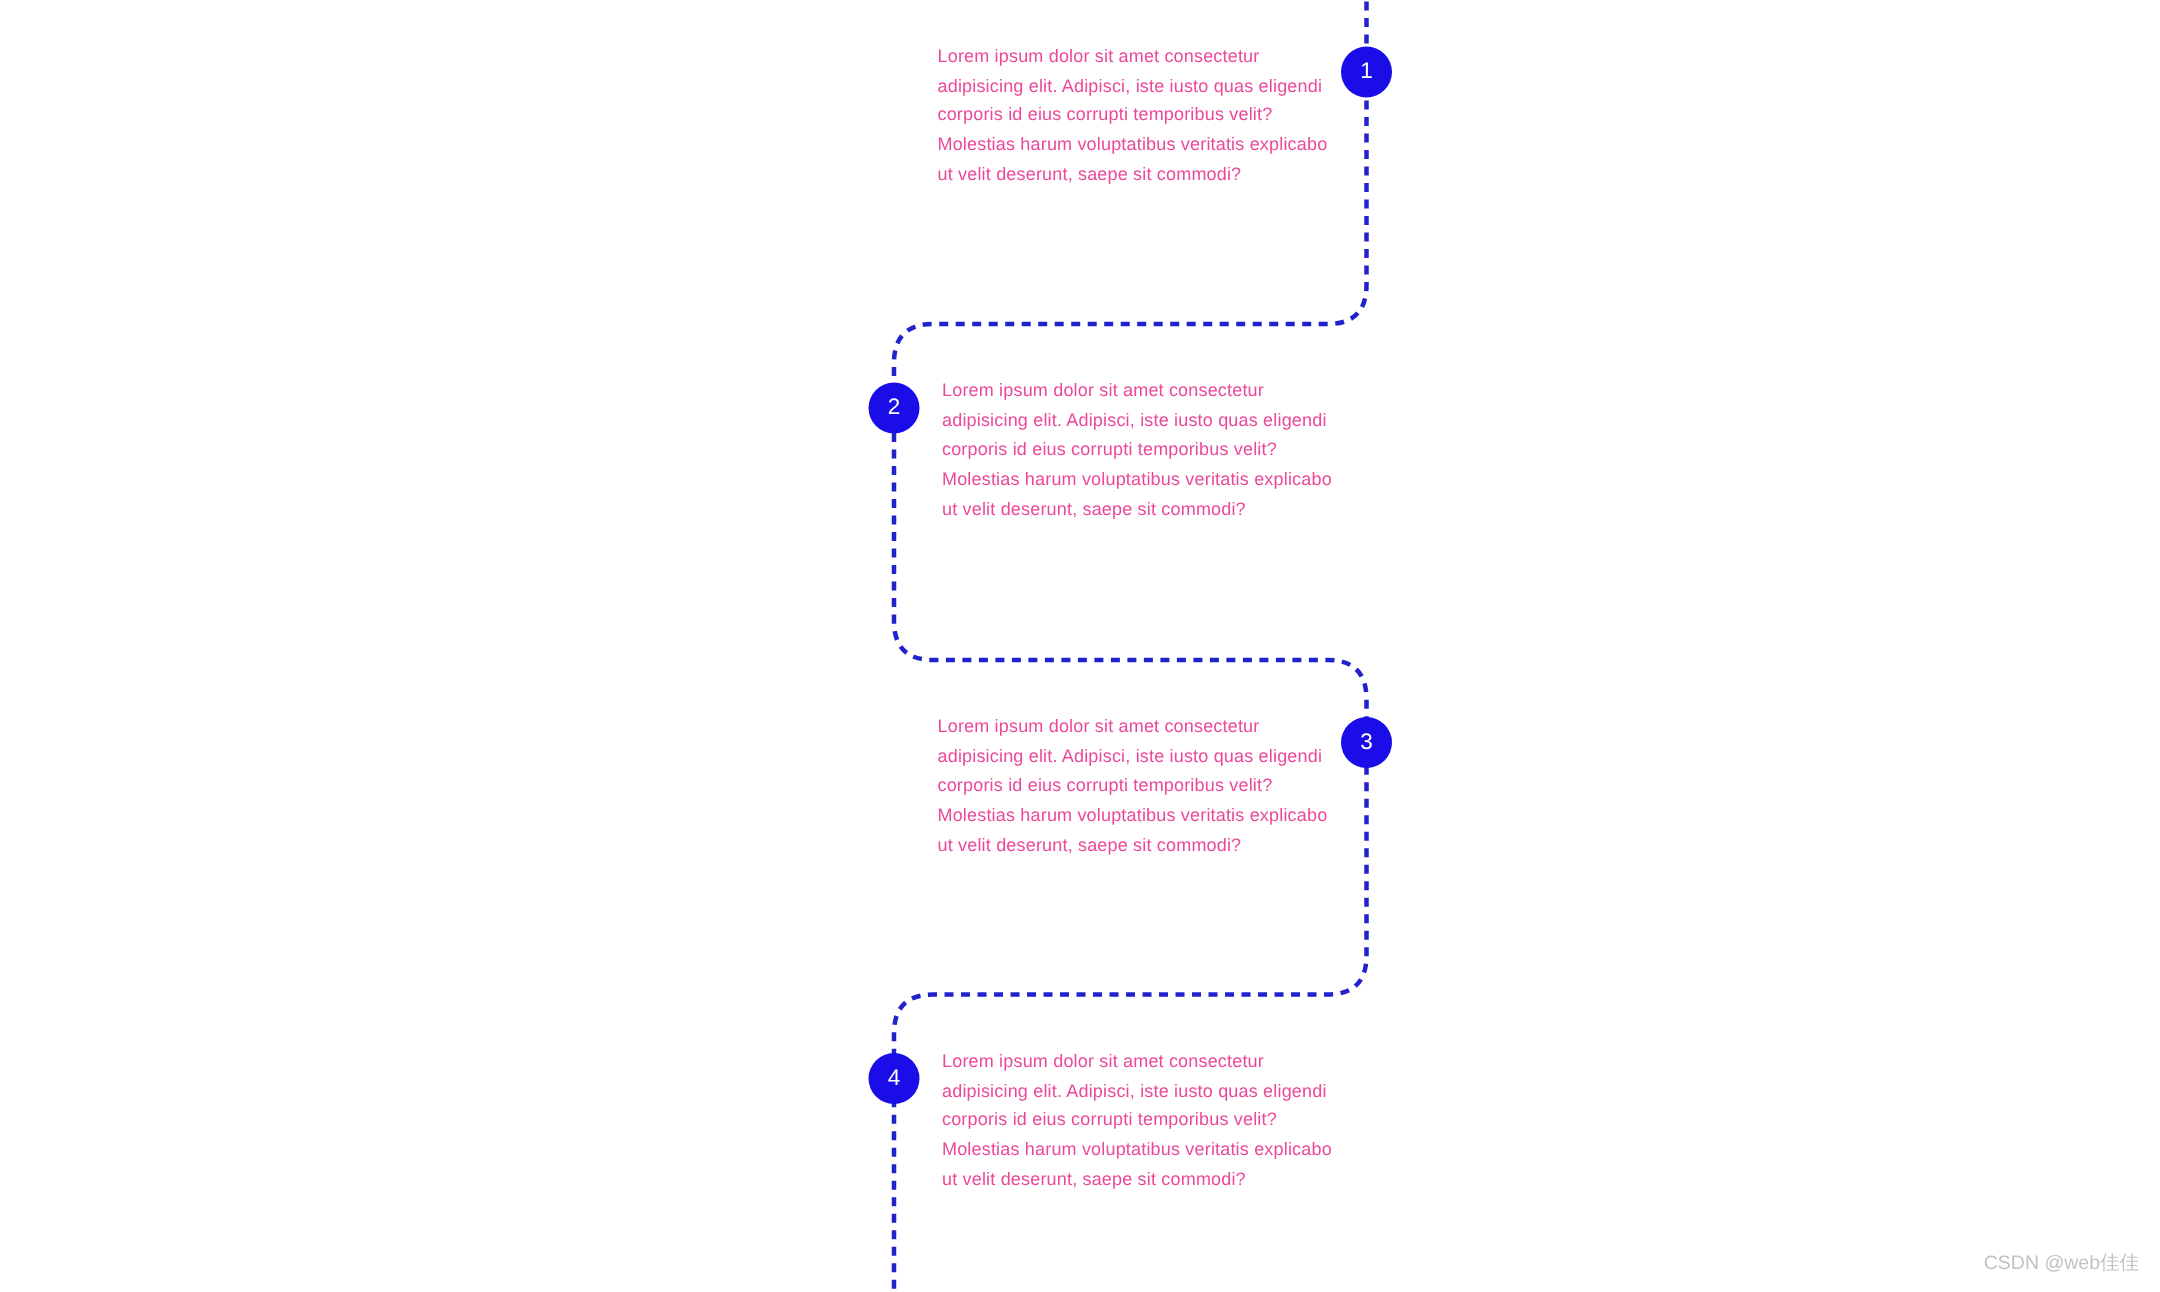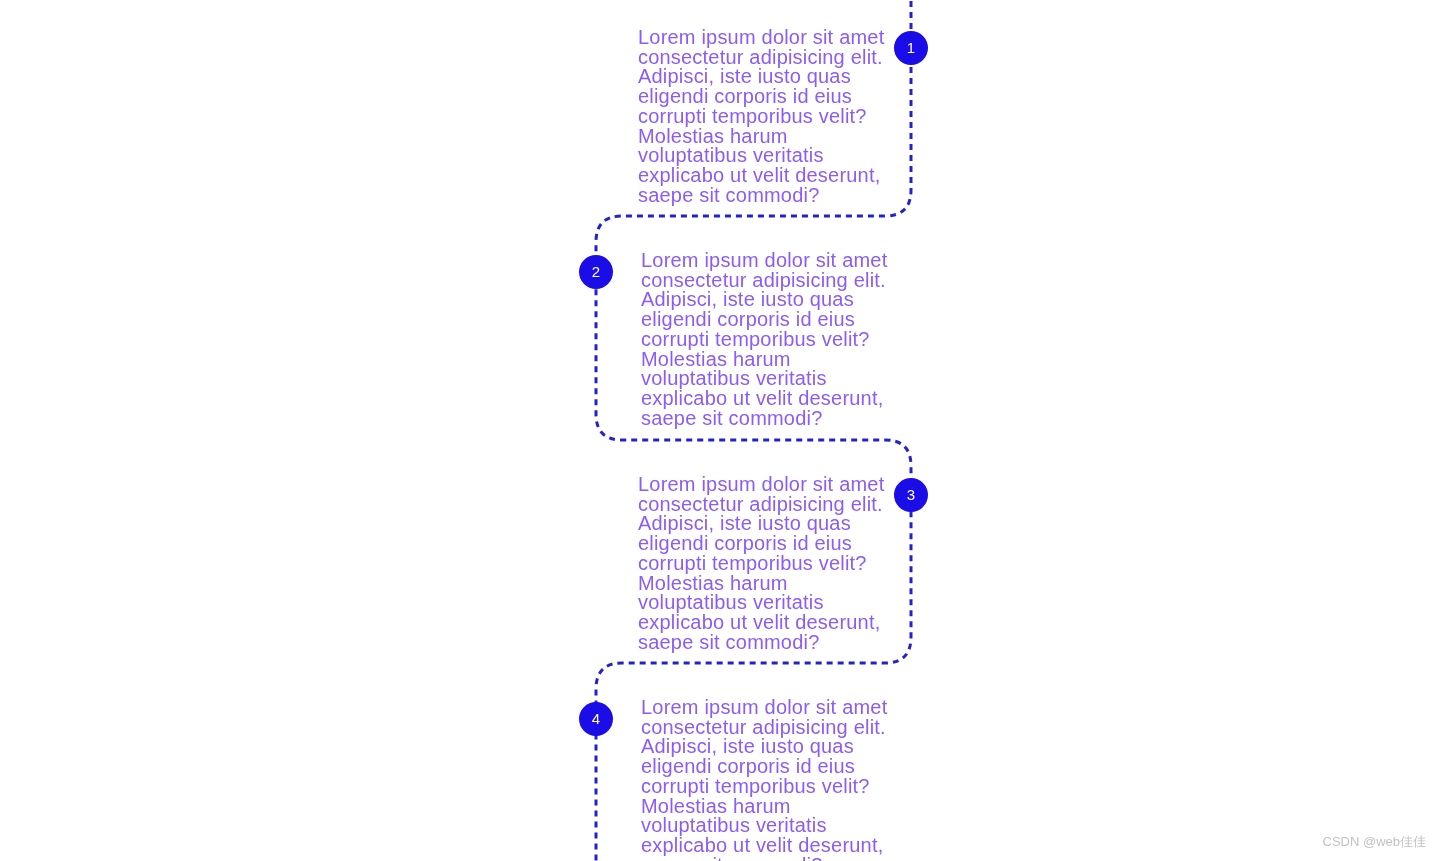--- a/index.html
+++ b/index.html
@@ -34,27 +34,26 @@
     pointer-events: none;
   }
 
   
   .item {
     position: absolute;
     width: 400px;
   }
 
   .item-text {
-    font-size: 20px;
+    font-size: 12px;
     line-height: 19.7px;
-    color: #8b5cf6;
+    color: #ec4899;
     width: 262px;
     white-space: pre-line;
     letter-spacing: 0.01em;
-    margin-left: 13px;
   }
 
   
   .item.side-right {
     left: 625px;
   }
   .item.side-right .item-text {
     text-align: left;
   }
 

